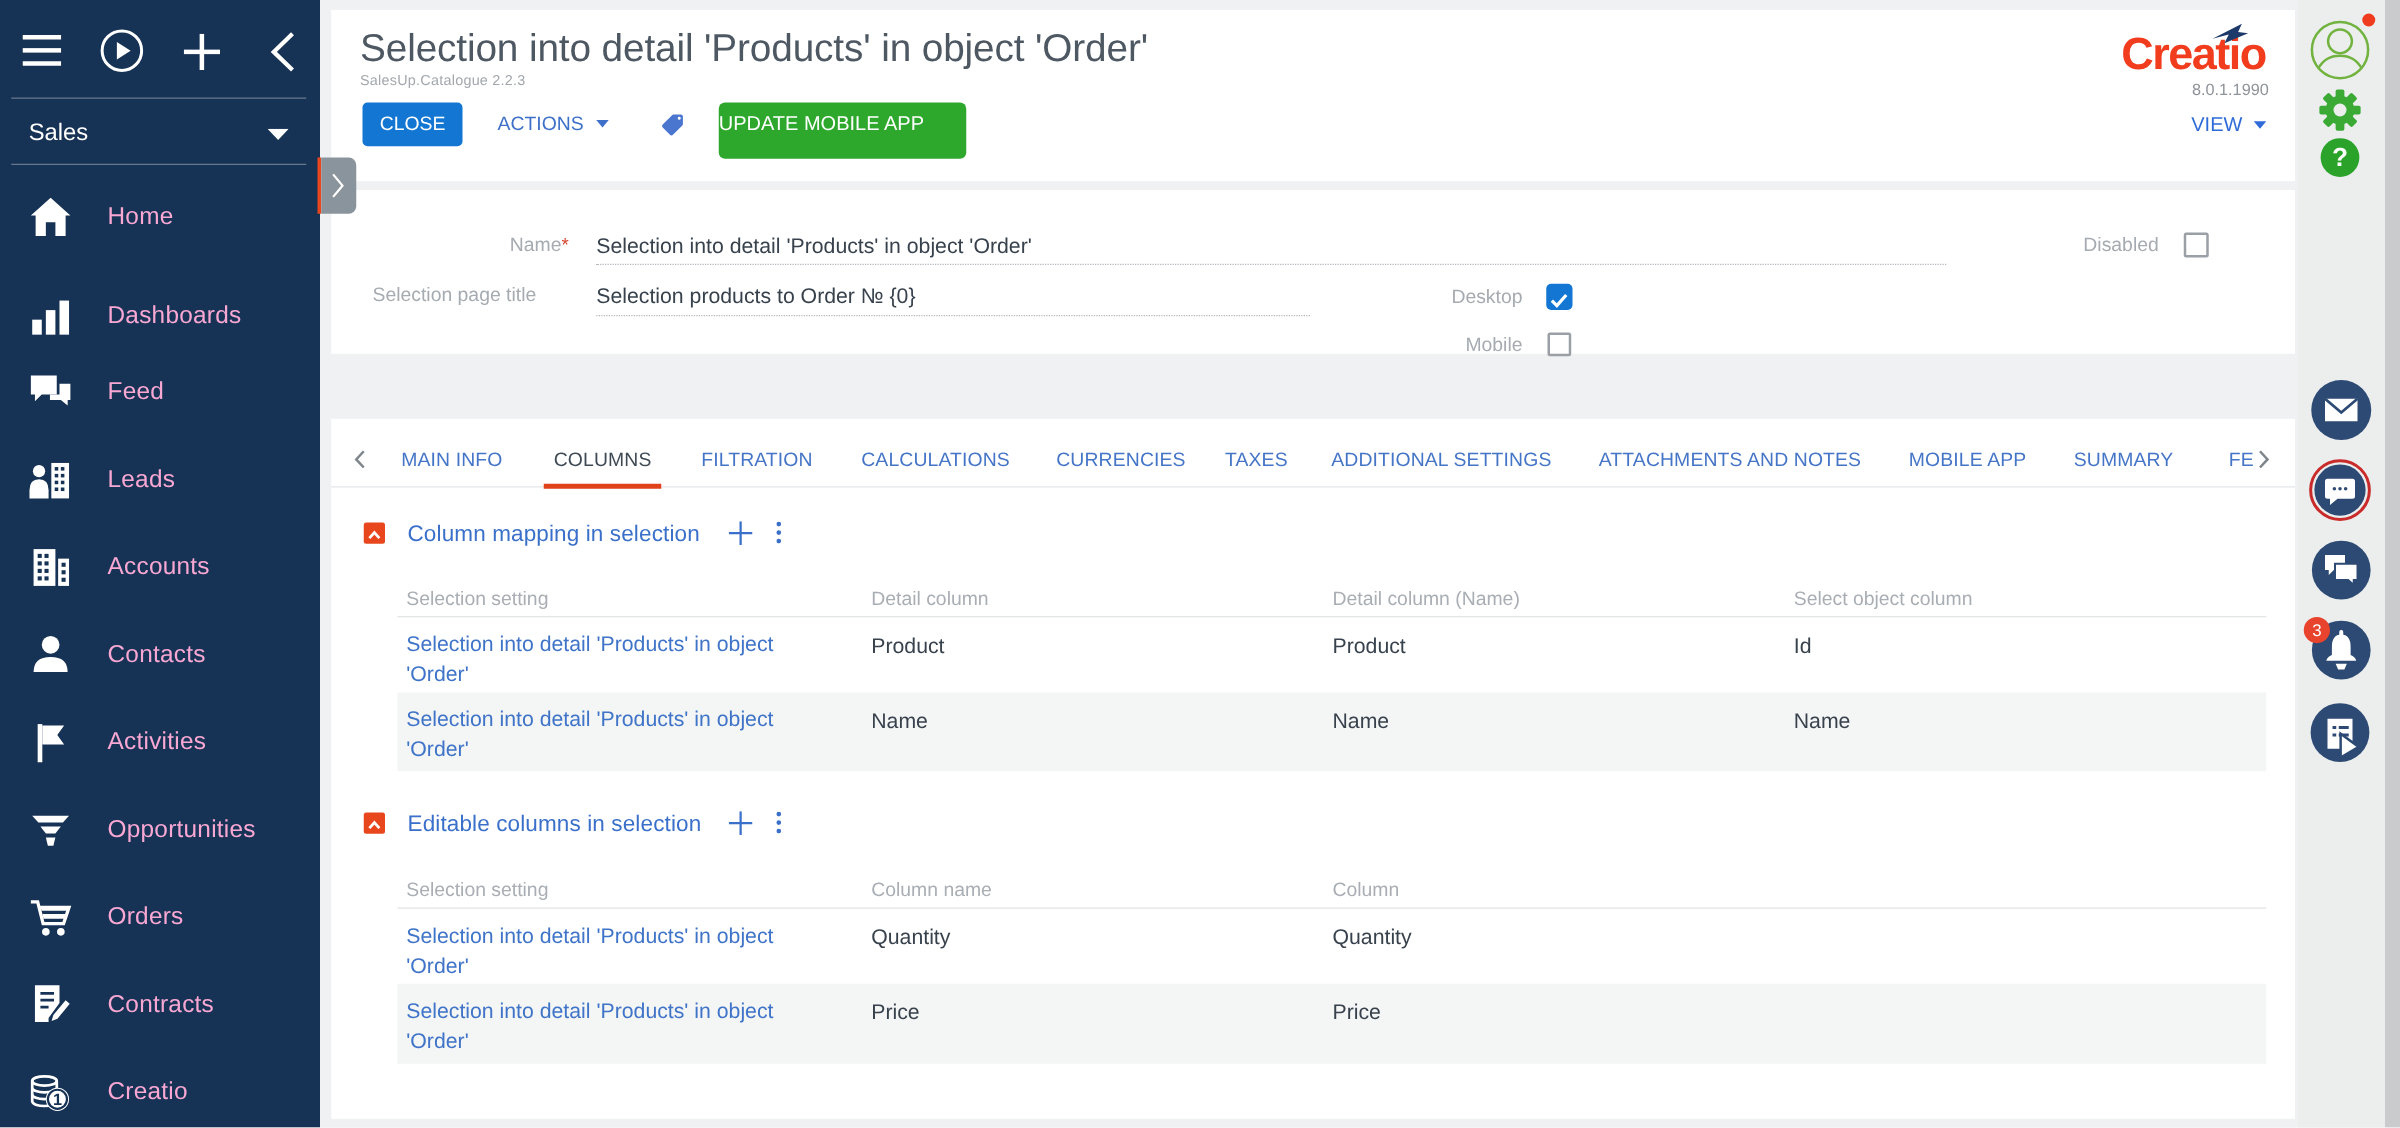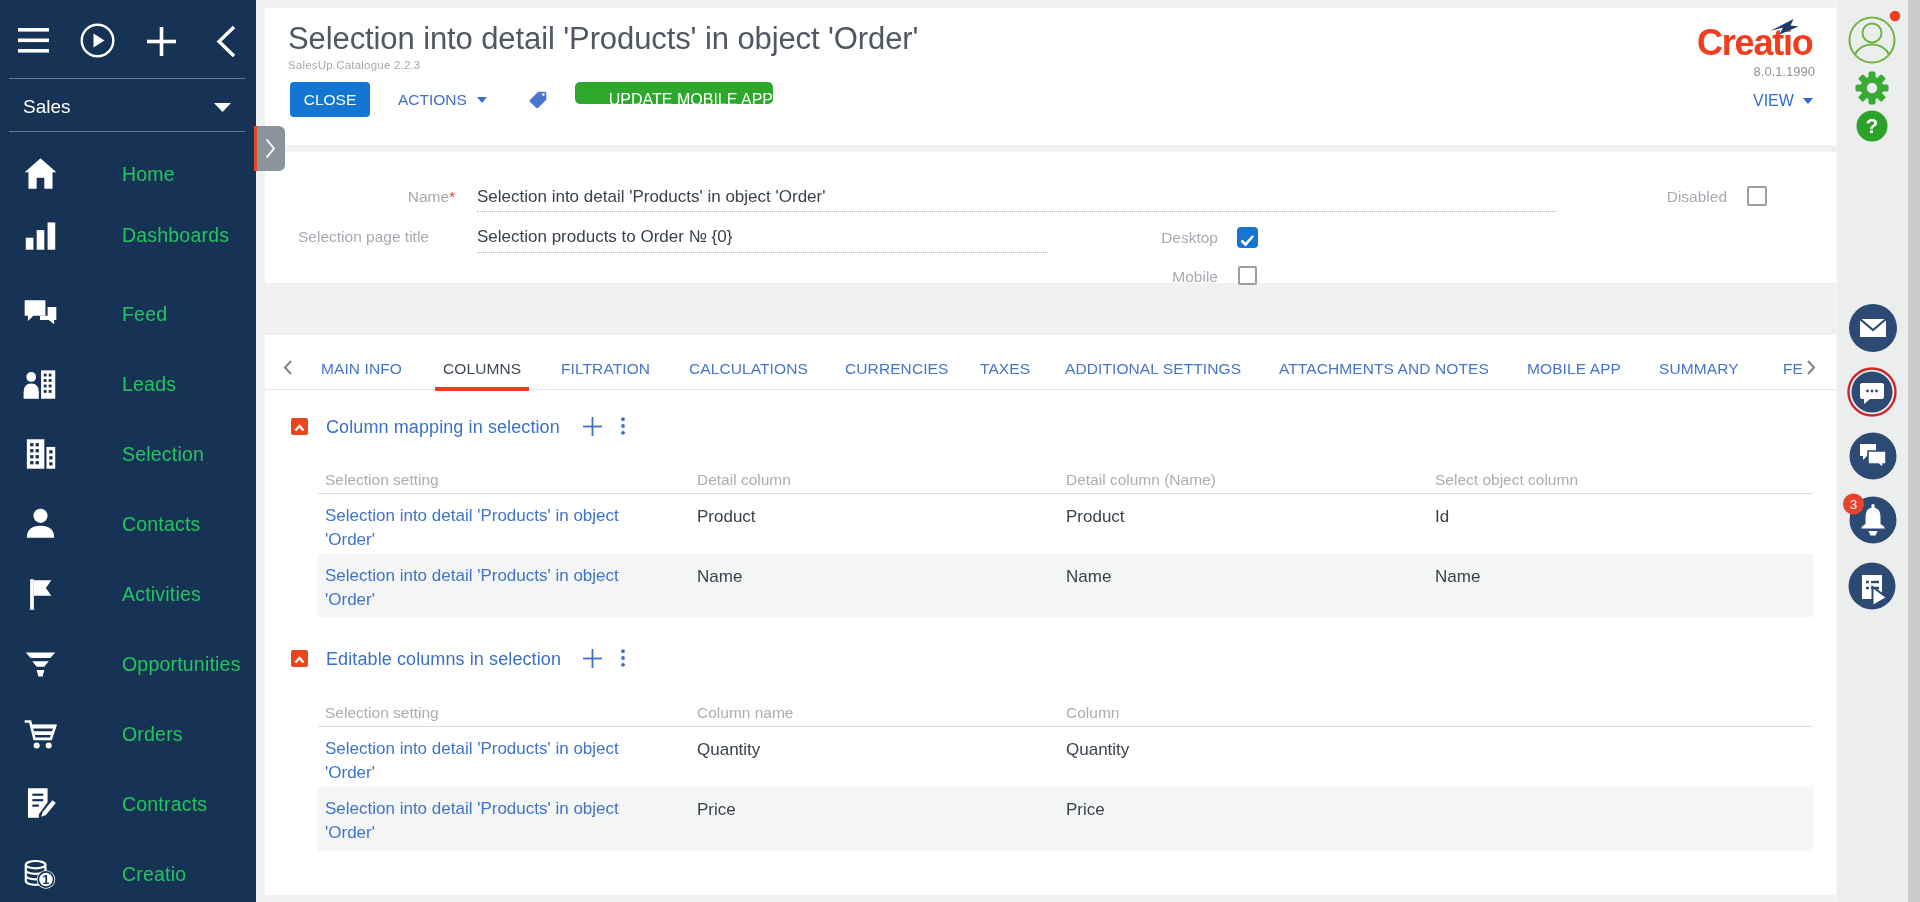--- a/index.html
+++ b/index.html
@@ -4,21 +4,21 @@
 <style>
 * { margin:0; padding:0; box-sizing:border-box; }
 html,body { width:1920px; height:902px; overflow:hidden; background:#eff1f2; font-family:"Liberation Sans", sans-serif; }
 .abs { position:absolute; }
 #page { position:relative; width:1920px; height:902px; }
 
 #sidebar { position:absolute; left:0; top:0; width:256px; height:902px; background:#163254; color:#fff; }
 .sdiv { position:absolute; left:9px; width:236px; height:1px; background:rgba(255,255,255,0.35); }
 .mitem { position:absolute; left:0; width:256px; height:70px; }
 .mitem .mic { position:absolute; left:22px; top:17px; width:37px; height:36px; }
-.mitem .mlab { position:absolute; left:86px; top:50%; transform:translateY(-50%); font-size:19.5px; color:#22c55e; letter-spacing:0.2px;margin-left:36px; }
+.mitem .mlab { position:absolute; left:86px; top:50%; transform:translateY(-50%); font-size:19.5px; color:#f9a8d4; letter-spacing:0.2px; }
 
 .card { position:absolute; background:#fff; }
 
 #rail { position:absolute; left:1838px; top:0; width:70px; height:902px; background:#eceeee; }
 #scrollbar { position:absolute; left:1908px; top:0; width:12px; height:902px; background:#c9cbcc; }
 
 .lab { color:#a5abb1; font-size:15.5px; }
 .val { color:#38424d; font-size:17px; }
 .link { color:#3f74c8; font-size:16.5px; }
 .th { color:#a9aeb4; font-size:15.5px; }
@@ -59,21 +59,21 @@
     <svg class="abs" style="left:214px;top:103px" width="17" height="9">
         <path d="M0 0 L17 0 L8.5 9 Z" fill="#fff"></path>
       </svg>
     <div class="sdiv" style="top:131px"></div>
     <div class="mitem" style="top:139px">
       <svg class="mic" viewBox="0 0 33 33">
           <path d="M16.5 2 L31 15 L27.5 15 L27.5 30 L20 30 L20 20 L13 20 L13 30 L5.5 30 L5.5 15 L2 15 Z" fill="#fff"></path>
         </svg>
       <div class="mlab">Home</div>
     </div>
-    <div class="mitem" style="top:200px">
+    <div class="mitem" style="top:218px">
       <svg class="mic" viewBox="0 0 33 33">
           <rect x="3" y="19" width="7" height="11" fill="#fff"></rect>
           <rect x="13" y="12" width="7" height="18" fill="#fff"></rect>
           <rect x="23" y="5" width="7" height="25" fill="#fff"></rect>
         </svg>
       <div class="mlab">Dashboards</div>
     </div>
     <div class="mitem" style="top:279px">
       <svg class="mic" viewBox="0 0 33 33">
           <path d="M2 4 h19 v14 h-11 l-5 5 v-5 h-3 Z" fill="#fff"></path>
@@ -110,21 +110,21 @@
             <rect x="12" y="12" width="3" height="3"></rect>
             <rect x="7" y="17.5" width="3" height="3"></rect>
             <rect x="12" y="17.5" width="3" height="3"></rect>
             <rect x="7" y="23" width="3" height="3"></rect>
             <rect x="12" y="23" width="3" height="3"></rect>
             <rect x="24.5" y="13" width="3" height="3"></rect>
             <rect x="24.5" y="18.5" width="3" height="3"></rect>
             <rect x="24.5" y="24" width="3" height="3"></rect>
           </g>
         </svg>
-      <div class="mlab">Selection</div>
+      <div class="mlab">Accounts</div>
     </div>
     <div class="mitem" style="top:489px">
       <svg class="mic" viewBox="0 0 33 33">
           <circle cx="16.5" cy="9" r="6.5" fill="#fff"></circle>
           <path d="M4 29 q0 -11 12.5 -11 q12.5 0 12.5 11 Z" fill="#fff"></path>
         </svg>
       <div class="mlab">Contacts</div>
     </div>
     <div class="mitem" style="top:559px">
       <svg class="mic" viewBox="0 0 33 33">
@@ -186,21 +186,21 @@
     <div class="abs" style="left:23px;top:51px;font-size:11.5px;color:#a2a8ad;letter-spacing:0.2px;">SalesUp.Catalogue 2.2.3</div>
 
     <div class="abs" style="left:25px;top:74px;width:80px;height:35px;background:#1276d2;border-radius:4px;color:#fff;font-size:15.5px;text-align:center;line-height:35px;">CLOSE</div>
     <div class="abs" style="left:133px;top:74px;height:35px;line-height:35px;color:#3e70c9;font-size:15.5px;">ACTIONS <span style="display:inline-block;vertical-align:2px;margin-left:6px;width:0;height:0;border-left:5.5px solid transparent;border-right:5.5px solid transparent;border-top:6px solid #3e70c9;"></span></div>
 
     <svg class="abs" style="left:263px;top:82px" width="20" height="20" viewBox="0 0 24 24">
       <g transform="scale(-1,1) translate(-24,0)">
         <path d="M21.41 11.58l-9-9C12.05 2.22 11.55 2 11 2H4c-1.1 0-2 .9-2 2v7c0 .55.22 1.05.59 1.42l9 9c.36.36.86.58 1.41.58.55 0 1.05-.22 1.41-.59l7-7c.37-.36.59-.86.59-1.41 0-.55-.22-1.06-.59-1.42zM5.5 7C4.67 7 4 6.33 4 5.5S4.67 4 5.5 4 7 4.67 7 5.5 6.33 7 5.5 7z" fill="#4a76d0"></path>
       </g>
     </svg>
-    <div class="abs" style="left:310px;top:74px;width:198px;height:22px;background:#2ea82c;border-radius:5px;color:#fff;font-size:16px;text-align:right;line-height:35px;">UPDATE MOBILE APP</div>
+    <div class="abs" style="left:310px;top:74px;width:198px;height:45px;background:#2ea82c;border-radius:5px;color:#fff;font-size:16px;text-align:left;line-height:35px;">UPDATE MOBILE APP</div>
 
 
     <div class="abs" style="left:1432px;top:16px;width:118px;height:42px;">
       <div style="position:absolute;left:0;top:-2px;font-size:36px;font-weight:bold;color:#f23c1e;letter-spacing:-1.2px;">Creatio</div>
       <svg style="position:absolute;left:73px;top:-6px" width="29" height="17">
           <path d="M0 13 L23.5 1 L20.5 7.5 L28.5 8.5 L9.5 16.5 L13 9.5 Z" fill="#1d3a6b"></path>
         </svg>
     </div>
     <div class="abs" style="left:1432px;top:56px;width:118px;text-align:right;font-size:13px;color:#8e9499;">8.0.1.1990</div>
     <div class="abs" style="left:1488px;top:84px;font-size:16px;color:#2f6bd8;">VIEW <span style="display:inline-block;vertical-align:2px;margin-left:5px;width:0;height:0;border-left:5.5px solid transparent;border-right:5.5px solid transparent;border-top:6px solid #2f6bd8;"></span></div>

